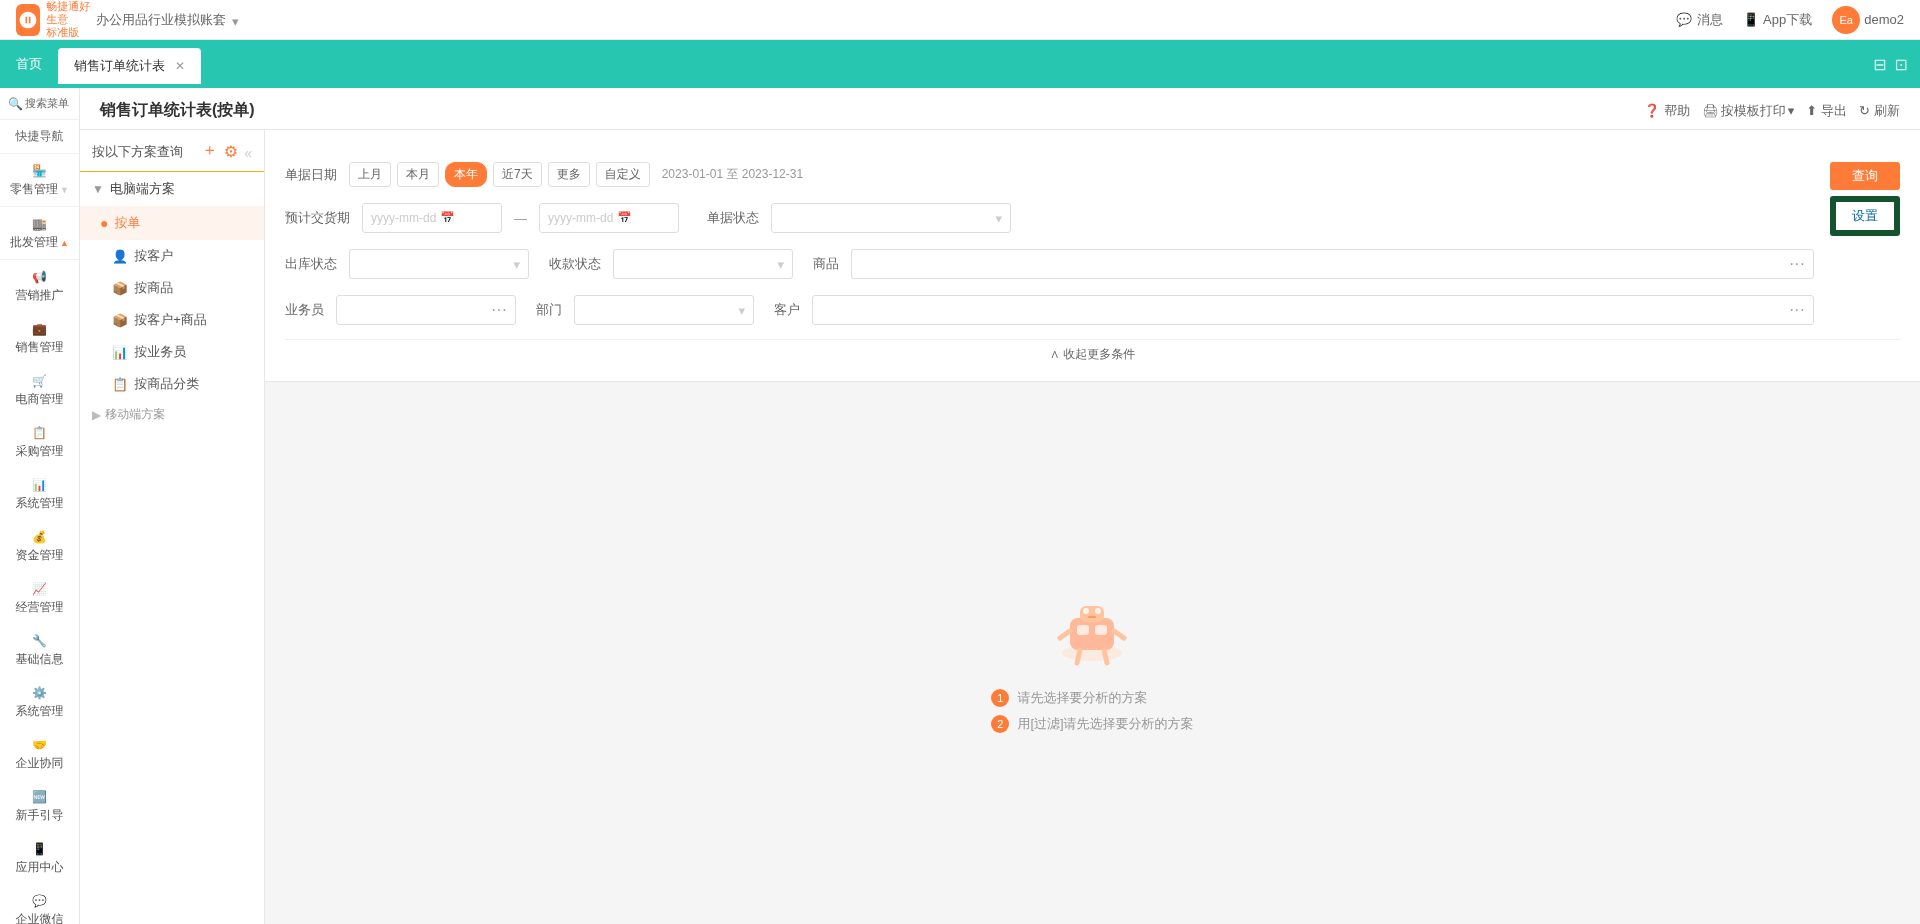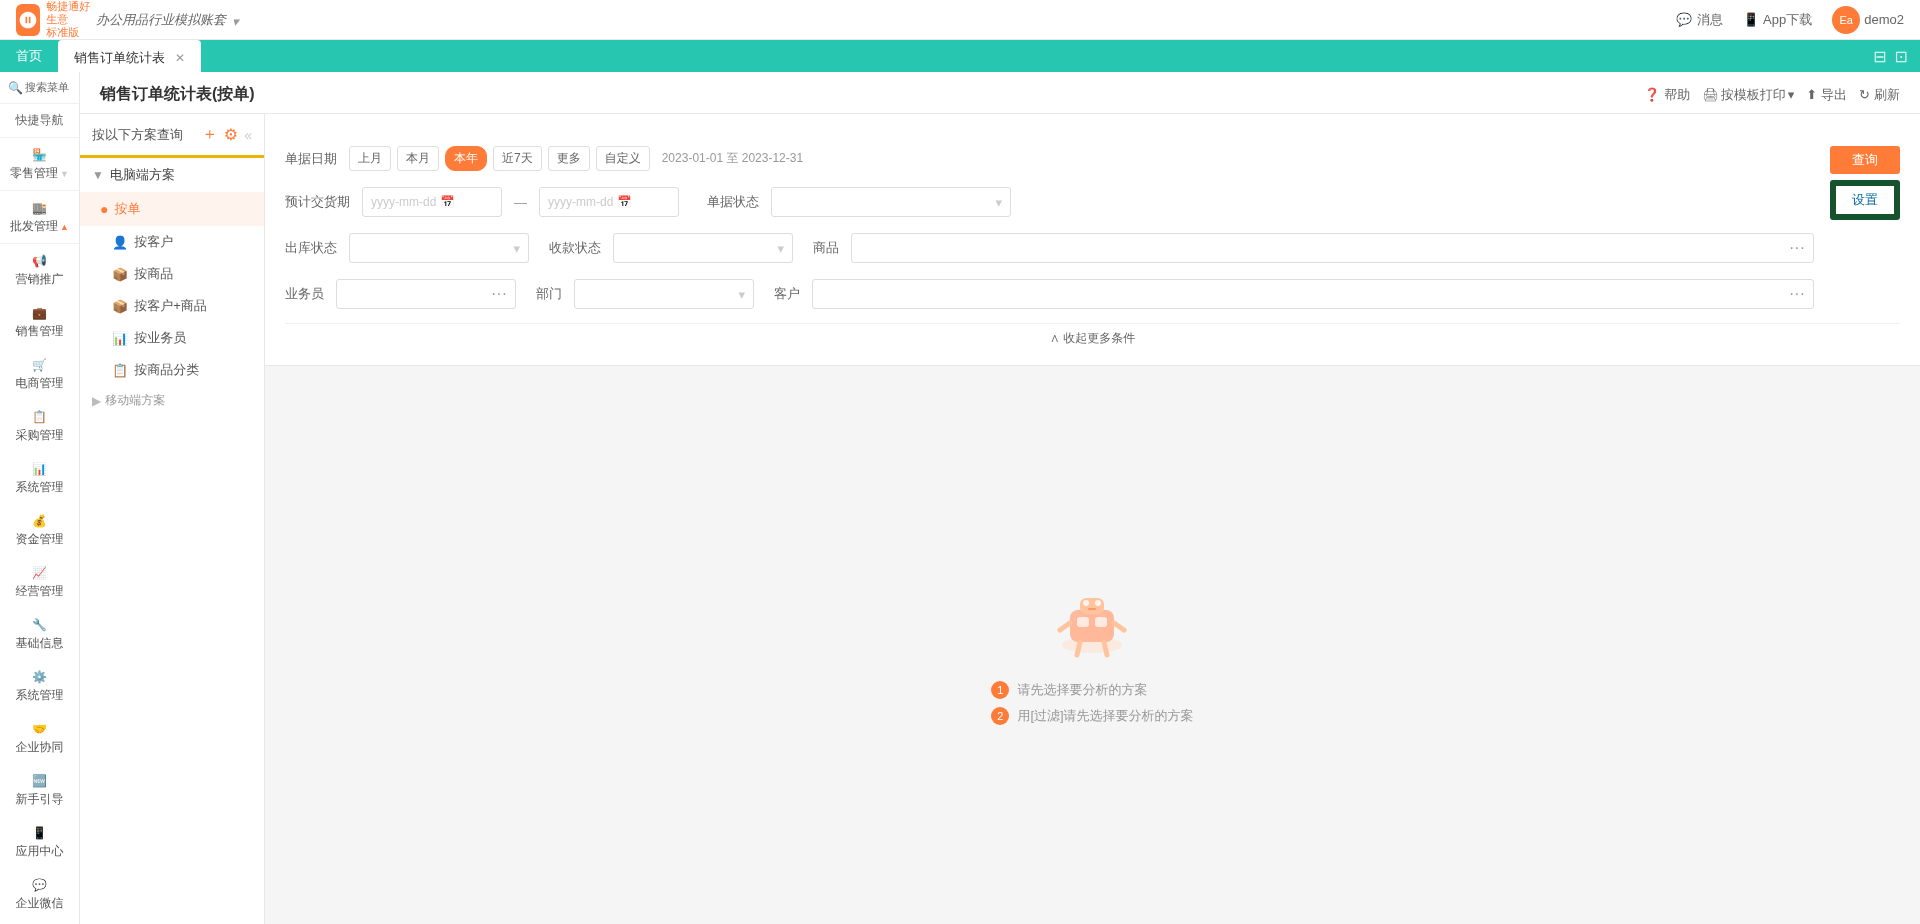--- a/index.html
+++ b/index.html
@@ -4,28 +4,28 @@
   <style>
     * { box-sizing: border-box; margin: 0; padding: 0; }
     body { font-family: "Microsoft YaHei", "PingFang SC", Arial, sans-serif; font-size: 13px; background: #f5f5f5; color: #333; height: 924px; overflow: hidden; display: flex; flex-direction: column; }
 
     
     .top-bar { height: 40px; background: #fff; display: flex; align-items: center; padding: 0 16px; border-bottom: 1px solid #e8e8e8; flex-shrink: 0; }
     .top-bar-logo { display: flex; align-items: center; gap: 6px; width: 80px; }
     .logo-icon { width: 32px; height: 32px; background: #ff7c38; border-radius: 6px; display: flex; align-items: center; justify-content: center; }
     .logo-icon svg { width: 20px; height: 20px; fill: white; }
     .logo-text { font-size: 11px; color: #ff7c38; line-height: 1.2; }
-    .top-bar-title { flex: 1; display: flex; align-items: flex-end; gap: 6px; color: #666; font-size: 13px; font-style: italic; }
+    .top-bar-title { flex: 1; display: flex; align-items: flex-end; gap: 6px; color: #666; font-size: 13px; }
     .top-bar-title .dropdown-icon { color: #999; }
     .top-bar-right { display: flex; align-items: center; gap: 20px; }
     .top-bar-right .action-item { display: flex; align-items: center; gap: 4px; color: #666; cursor: pointer; font-size: 13px; }
     .user-avatar { width: 28px; height: 28px; border-radius: 50%; background: #ff7c38; display: flex; align-items: center; justify-content: center; color: white; font-size: 12px; overflow: hidden; }
 
     
-    .tab-bar { height: 32px; background: #26c6b0; display: flex; align-items: center; padding: 0 0; flex-shrink: 0; }
+    .tab-bar { height: 48px; background: #26c6b0; display: flex; align-items: center; padding: 0 0; flex-shrink: 0; }
     .tab-item { height: 40px; display: flex; align-items: center; padding: 0 16px; cursor: pointer; color: rgba(255,255,255,0.85); font-size: 13px; gap: 6px; }
     .tab-item.home { color: white; }
     .tab-item.active { background: white; color: #333; border-radius: 4px 4px 0 0; margin-top: 4px; height: 36px; }
     .tab-item .tab-close { color: #999; font-size: 12px; margin-left: 4px; }
     .tab-right { margin-left: auto; display: flex; align-items: center; gap: 8px; padding-right: 12px; }
     .tab-right-icon { color: rgba(255,255,255,0.8); cursor: pointer; font-size: 16px; }
 
     
     .main-layout { display: flex; flex: 1; overflow: hidden; }
 
@@ -61,21 +61,21 @@
     .filter-date-input .cal-icon { color: #ff7c38; }
     .filter-dash { color: #999; }
     .search-btn { padding: 5px 20px; background: #ff7c38; color: white; border: none; border-radius: 3px; cursor: pointer; font-size: 13px; }
     .setting-btn { padding: 5px 16px; background: white; color: #0369a1; border: 6px solid #14532d; border-radius: 3px; cursor: pointer; font-size: 13px; }
     .filter-actions { display: flex; flex-direction: column; gap: 6px; margin-left: auto; }
     .filter-dots { color: #999; cursor: pointer; font-size: 16px; }
     .collapse-bar { text-align: center; padding: 6px; color: #666; font-size: 12px; cursor: pointer; border-top: 1px solid #f0f0f0; margin-top: 4px; }
 
     
     .left-panel { width: 185px; background: #fff; border-right: 1px solid #e8e8e8; flex-shrink: 0; overflow-y: auto; }
-    .panel-header { padding: 10px 12px; display: flex; align-items: center; gap: 6px; border-bottom: 3px solid #eab308; }
+    .panel-header { padding: 10px 12px; display: flex; align-items: flex-end; gap: 6px; border-bottom: 1px solid #eab308; }
     .panel-title { font-size: 13px; color: #555; flex: 1; }
     .panel-icon { color: #ff7c38; cursor: pointer; font-size: 16px; }
     .panel-icon-btn { color: #ccc; cursor: pointer; font-size: 14px; }
     .tree-item { padding: 8px 12px 8px 20px; display: flex; align-items: center; gap: 6px; cursor: pointer; color: #555; font-size: 13px; }
     .tree-item.active { color: #ff7c38; background: #fff3ee; }
     .tree-item .tree-icon { font-size: 14px; color: #ff7c38; }
     .tree-item.selected .item-text { color: #ff7c38; font-weight: 500; }
     .tree-parent { padding: 8px 12px; display: flex; align-items: center; gap: 6px; cursor: pointer; color: #444; font-size: 13px; font-weight: 500; }
     .tree-parent .expand-icon { color: #999; font-size: 12px; }
     .tree-child { padding: 7px 12px 7px 32px; display: flex; align-items: center; gap: 6px; cursor: pointer; color: #555; font-size: 13px; }

